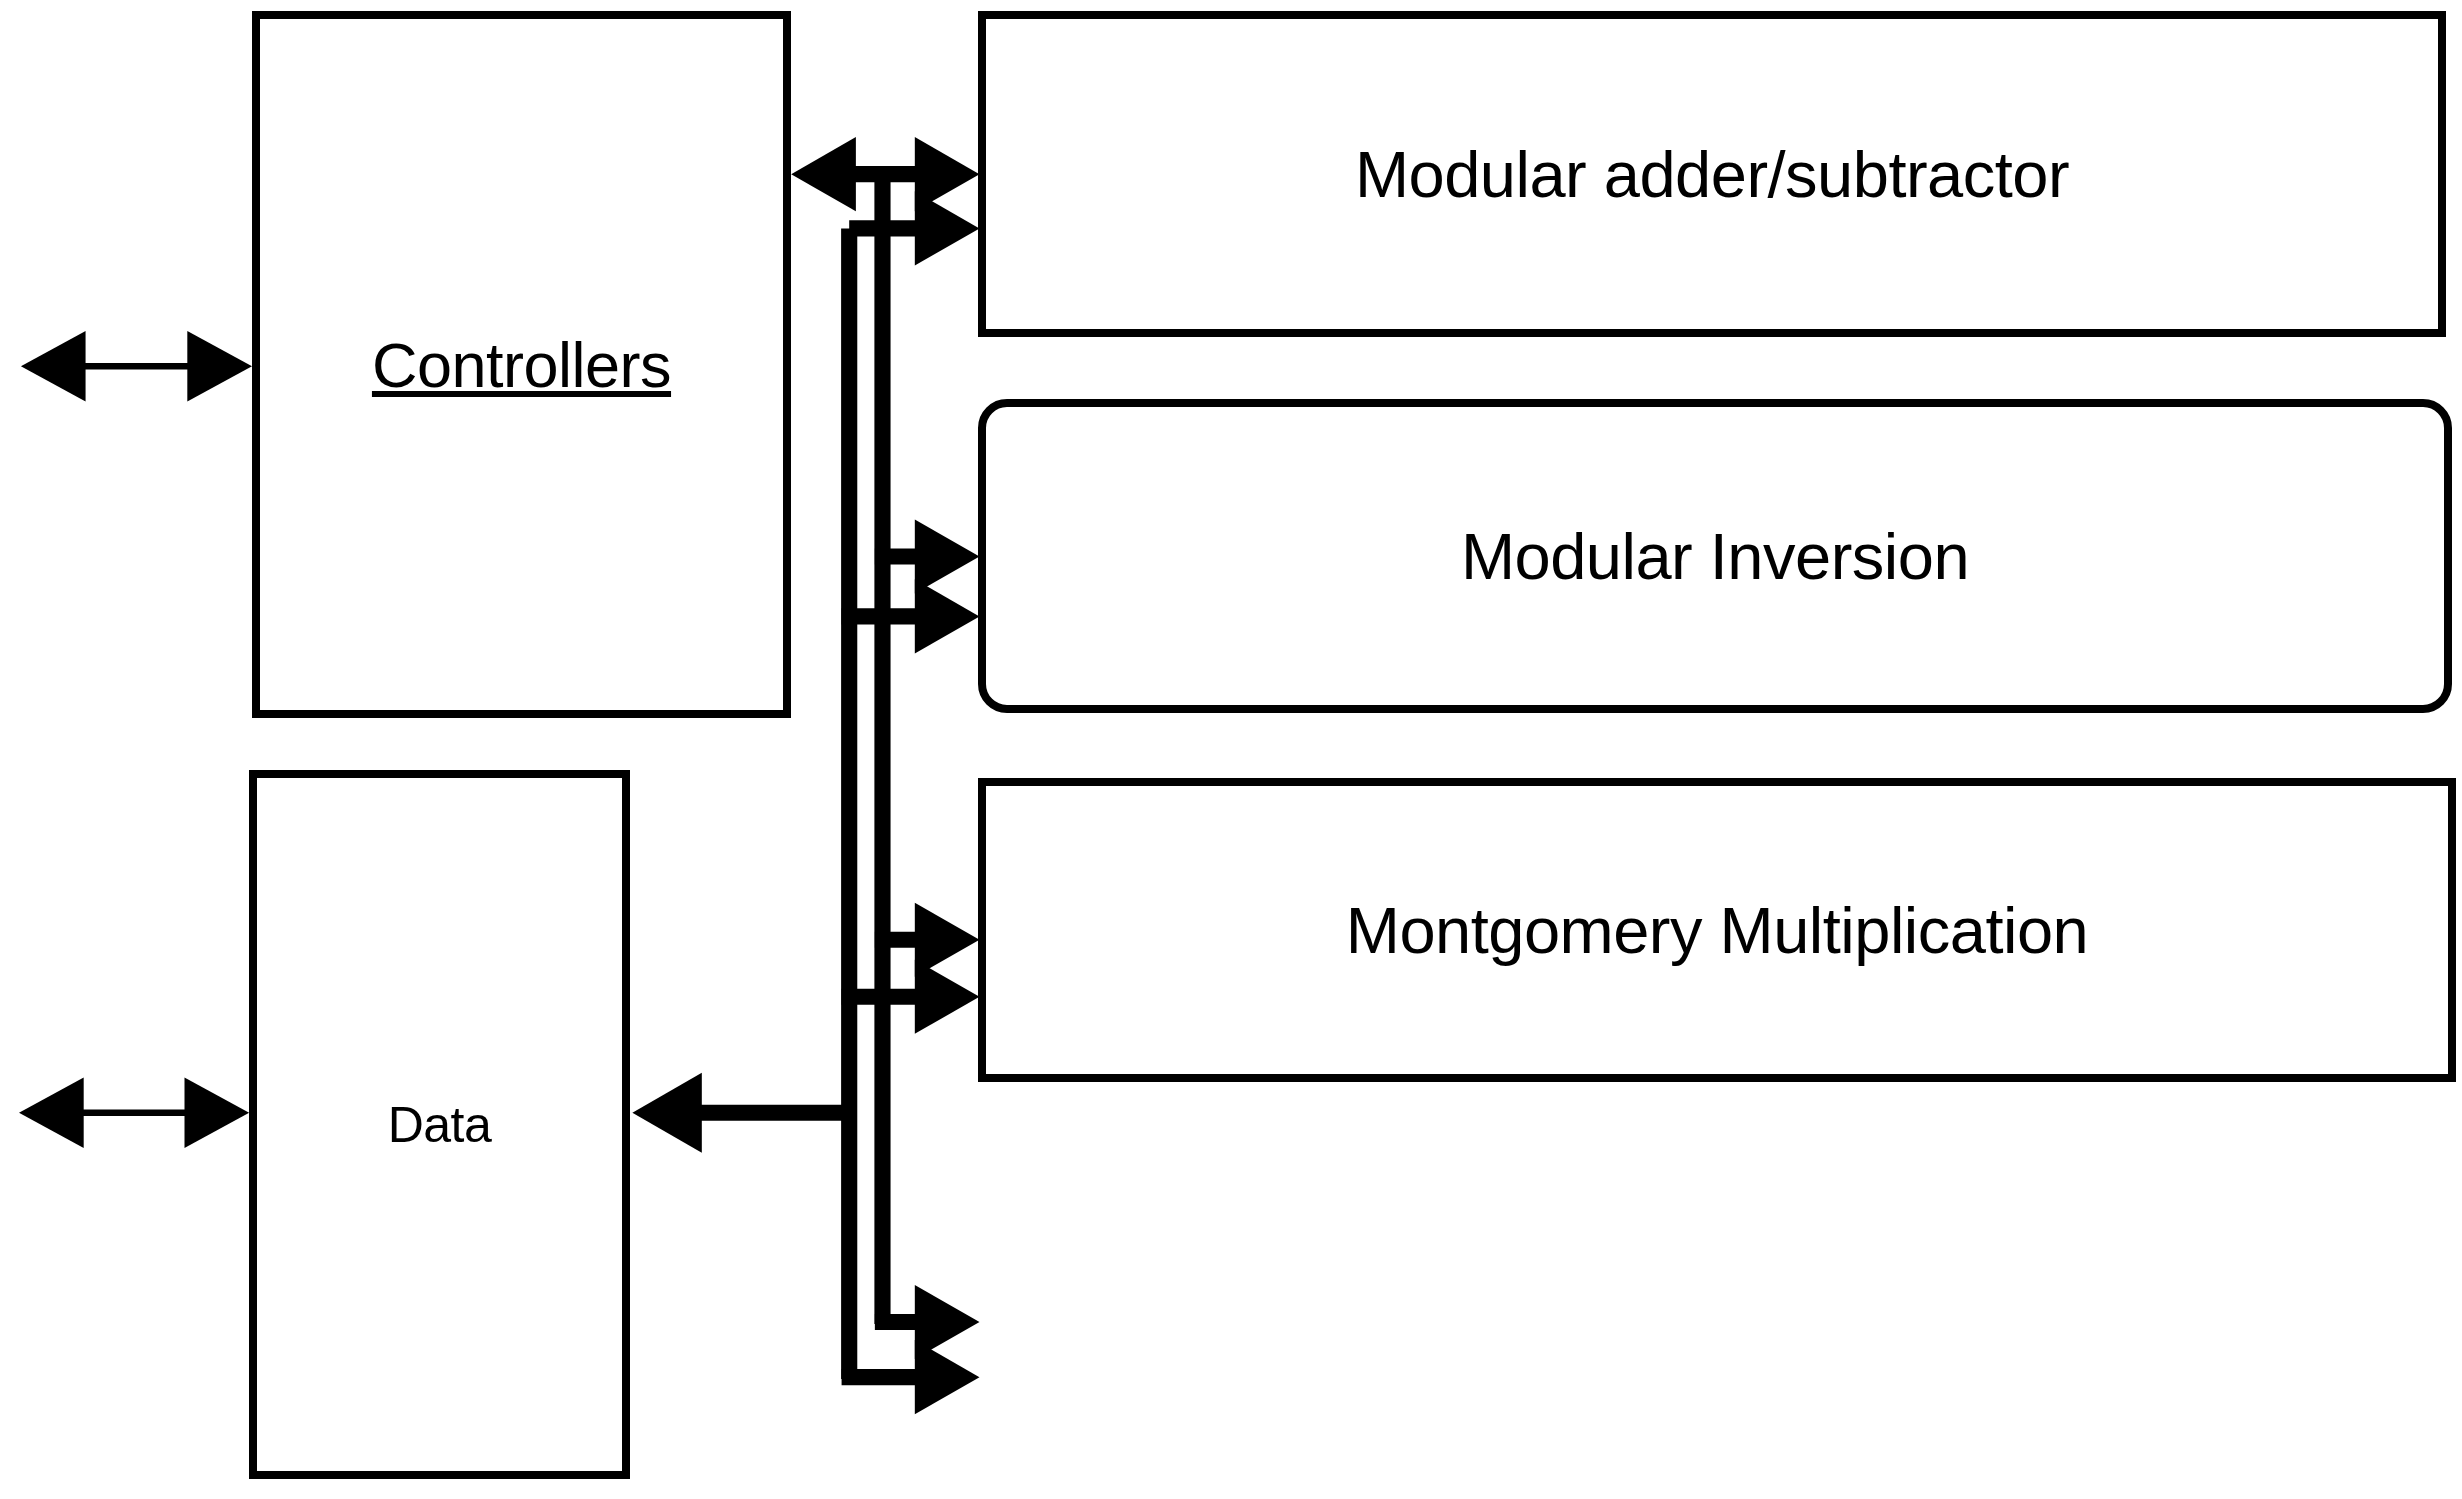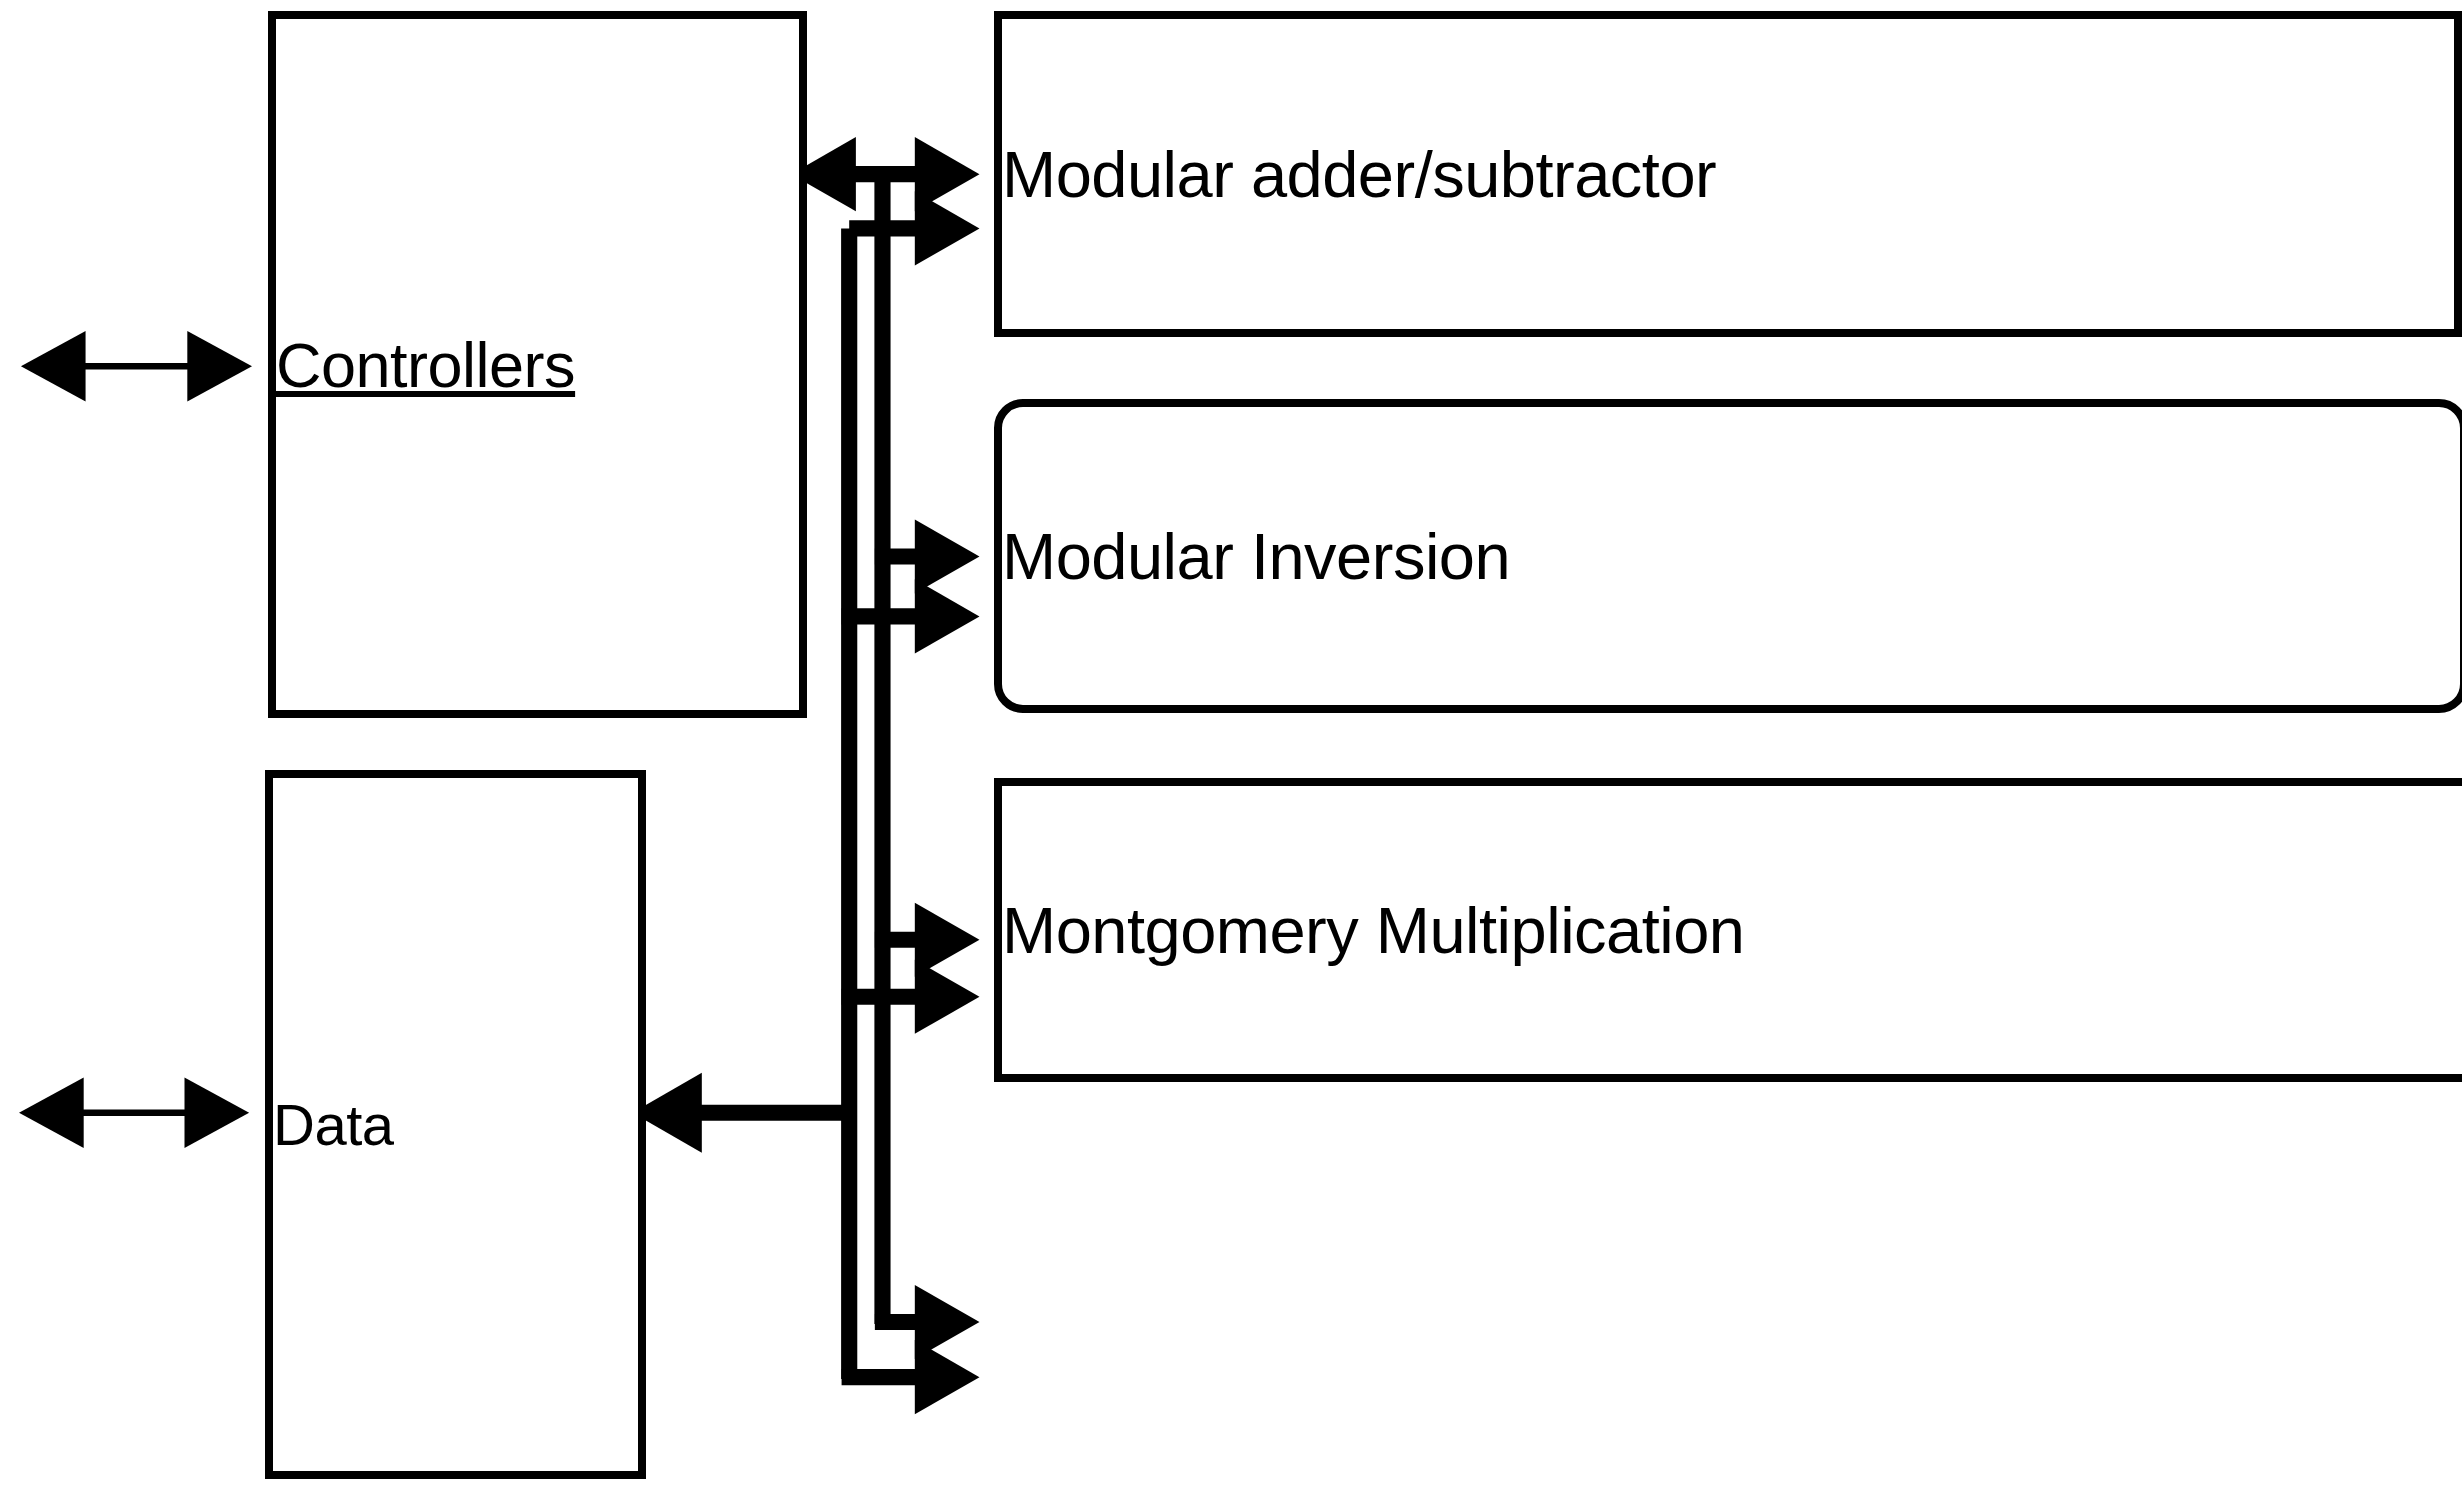--- a/index.html
+++ b/index.html
@@ -23,38 +23,38 @@
     width: 2462px;
     height: 1500px;
   }
   .blk {
     position: absolute;
     box-sizing: border-box;
     background: #ffffff;
     border: 8.6px solid #000000;
     display: flex;
     align-items: center;
-    margin-left: 16px;
+    justify-content: center;
   }
   .blk-label {
     color: #000000;
     font-family: "Liberation Sans", sans-serif;
     font-weight: 400;
     white-space: nowrap;
     letter-spacing: -0.5px;
   }
   
   #block-controllers {
     left: 252px;  top: 11.4px;  width: 539px;  height: 707px; text-decoration: underline;
   }
   #block-controllers .blk-label { font-size: 63px; }
   #block-data {
     left: 249px;  top: 770px;  width: 381px;  height: 709px;
   }
-  #block-data .blk-label { font-size: 58px; }
+  #block-data .blk-label { font-size: 50px; }
   
   #block-adder-subtractor {
     left: 978px; top: 11.4px;   width: 1468px; height: 326px;
   }
   #block-modular-inversion {
     left: 978px; top: 399px;  width: 1474px; height: 314px; border-radius: 29px;
   }
   #block-montgomery-multiplication {
     left: 978px; top: 778px;  width: 1478px; height: 304px;
   }

